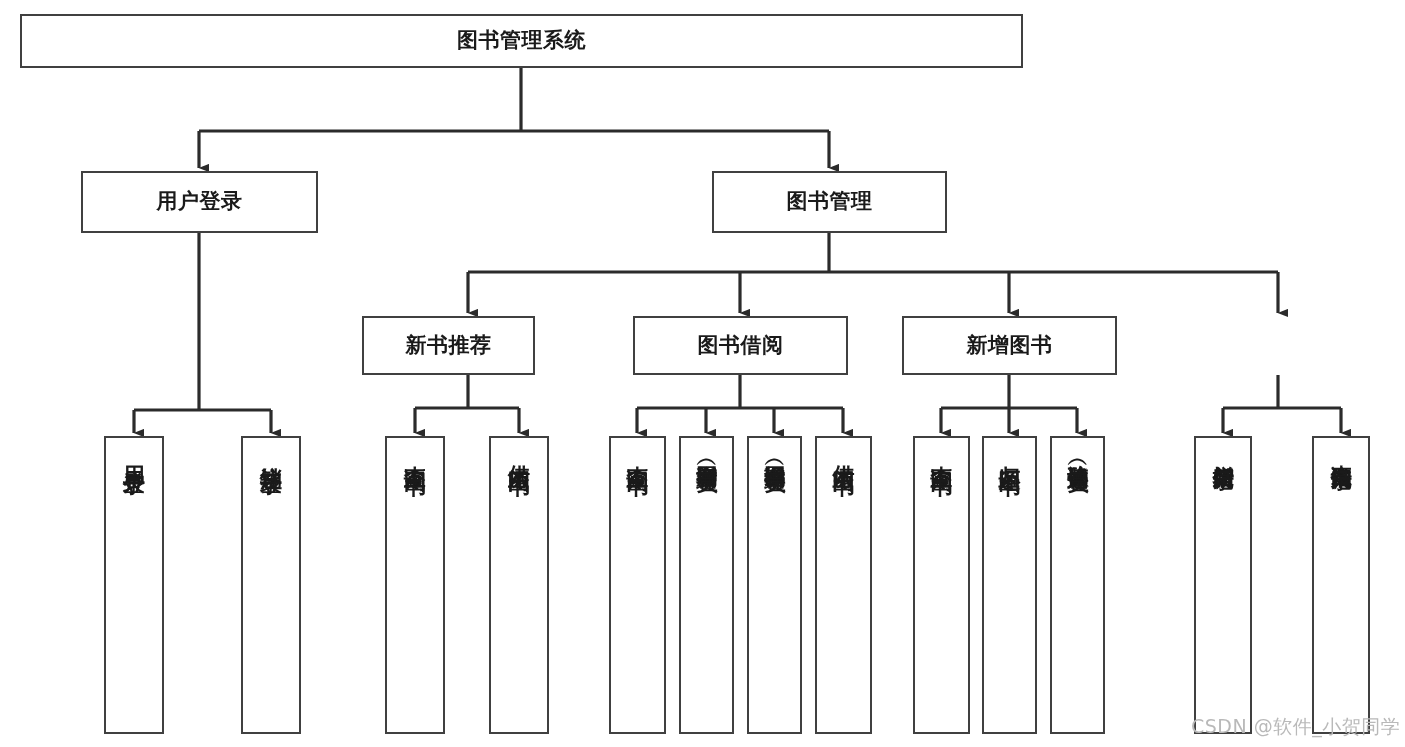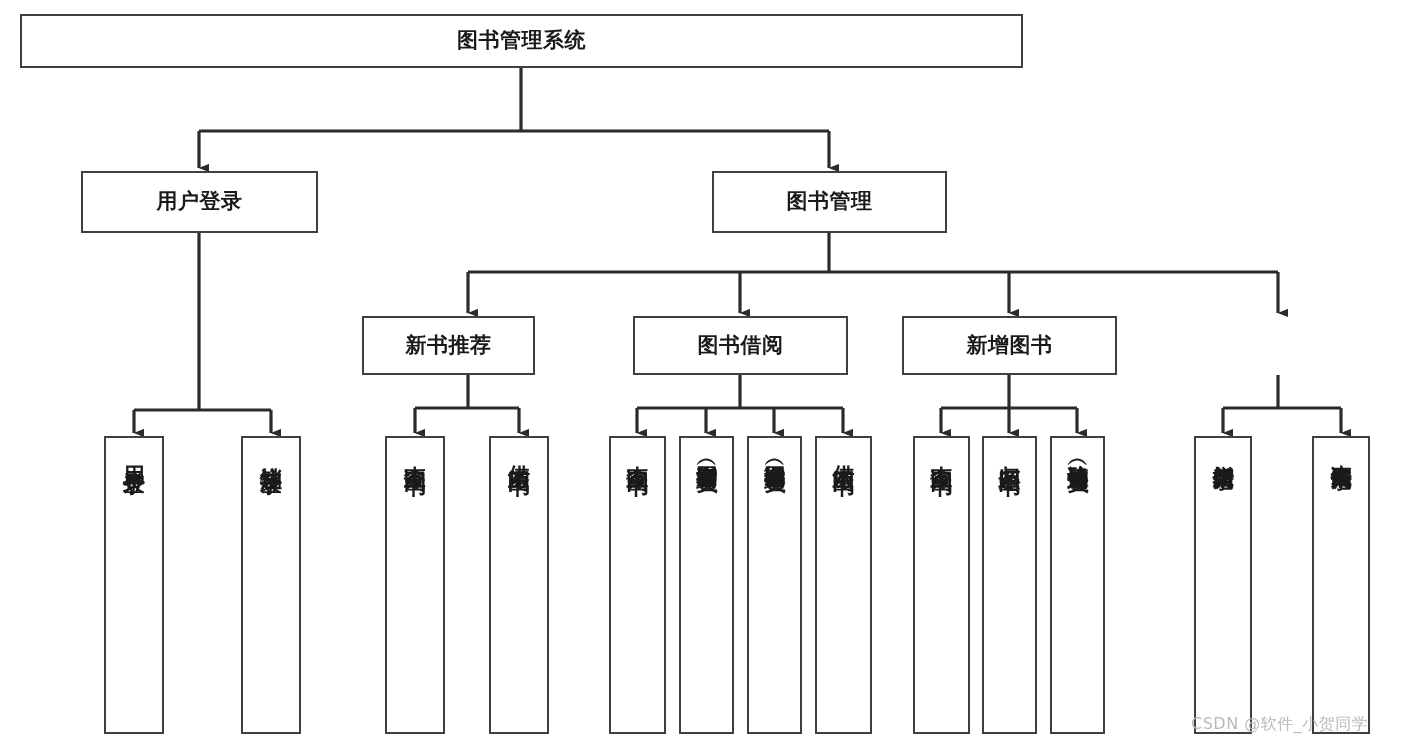--- a/index.html
+++ b/index.html
@@ -62,21 +62,21 @@
     letter-spacing: 3px;
     white-space: nowrap;
   }
   .node.vert.tight .lbl {
     font-size: 21px;
     letter-spacing: 1px;
   }
   .watermark {
     position: absolute;
     color: #b9b9b9;
-    font-size: 16px;
+    font-size: 19px;
     letter-spacing: 0.5px;
     white-space: nowrap;
     user-select: none;
   }
 </style>
 </head>
 <body>
 
 <div id="canvas">
 

